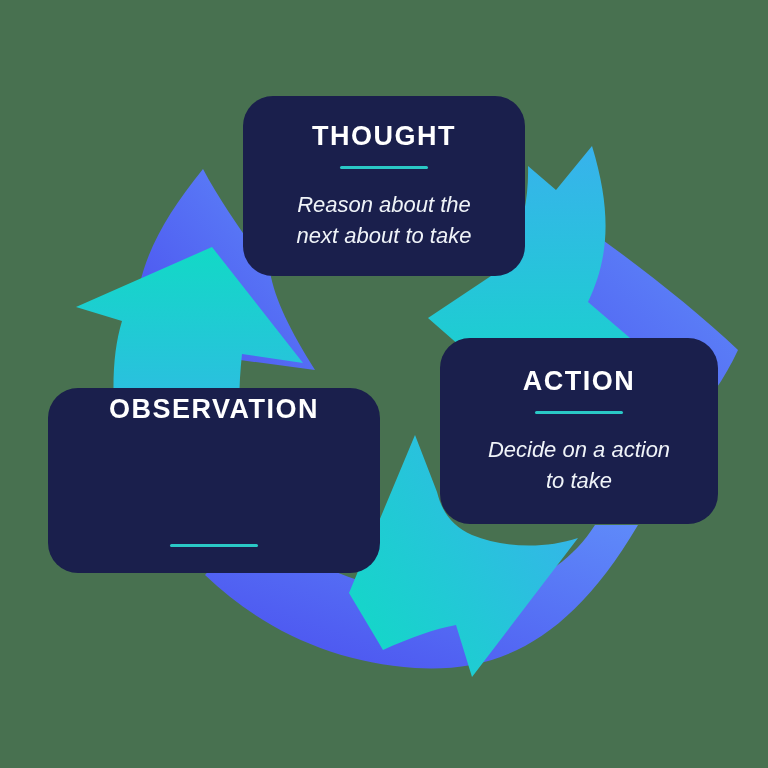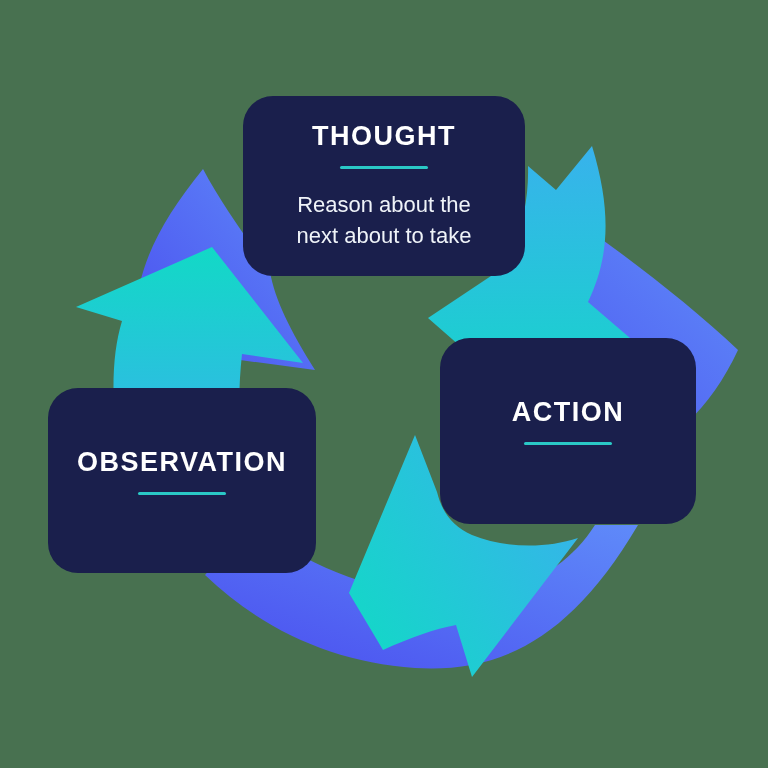--- a/index.html
+++ b/index.html
@@ -26,39 +26,40 @@
     color: #F4F7FB;
     display: flex;
     flex-direction: column;
     align-items: center;
     justify-content: center;
     text-align: center;
     box-sizing: border-box;
     padding: 6px 4px;
   }
   .card-thought     { left: 243px; top:  96px; width: 282px; height: 180px; }
-  .card-action      { left: 440px; top: 338px; width: 256px; height: 186px; }
-  .card-observation { left:  48px; top: 388px; width: 268px; height: 185px; }
+  .card-action      { left: 440px; top: 338px; width: 278px; height: 186px; }
+  .card-observation { left:  48px; top: 388px; width: 332px; height: 185px; justify-content: space-between; }
   .card-title {
     font-size: 27px;
     font-weight: 700;
     letter-spacing: 1.5px;
     color: #FFFFFF;
   }
   .card-rule {
     width: 88px; height: 3px;
     border-radius: 2px;
     background: #2AC8C6;
     margin: 14px 0 20px 0;
   }
   .card-body {
     font-size: 22px;
     line-height: 31px;
     font-weight: 400;
     color: #EFF3F8;
+    font-style: italic;
   }
   .card-body .line { display: block; }
 </style>
 </head>
 <body>
 
 <div class="stage">
 
   <svg class="arrow-layer" viewBox="0 0 768 768" aria-hidden="true">
     <defs>
@@ -94,20 +95,24 @@
     <div class="card-rule"></div>
     <div class="card-body">
       <span class="line">Reason about the</span>
       <span class="line">next about to take</span>
     </div>
   </div>
 
   <div class="card card-action">
     <div class="card-title">ACTION</div>
     <div class="card-rule"></div>
+    <div class="card-body">
+      <span class="line">Decide on a action</span>
+      <span class="line">to take</span>
+    </div>
   </div>
 
   <div class="card card-observation">
     <div class="card-title">OBSERVATION</div>
     <div class="card-rule"></div>
   </div>
 
 </div>
 
 </body></html>

